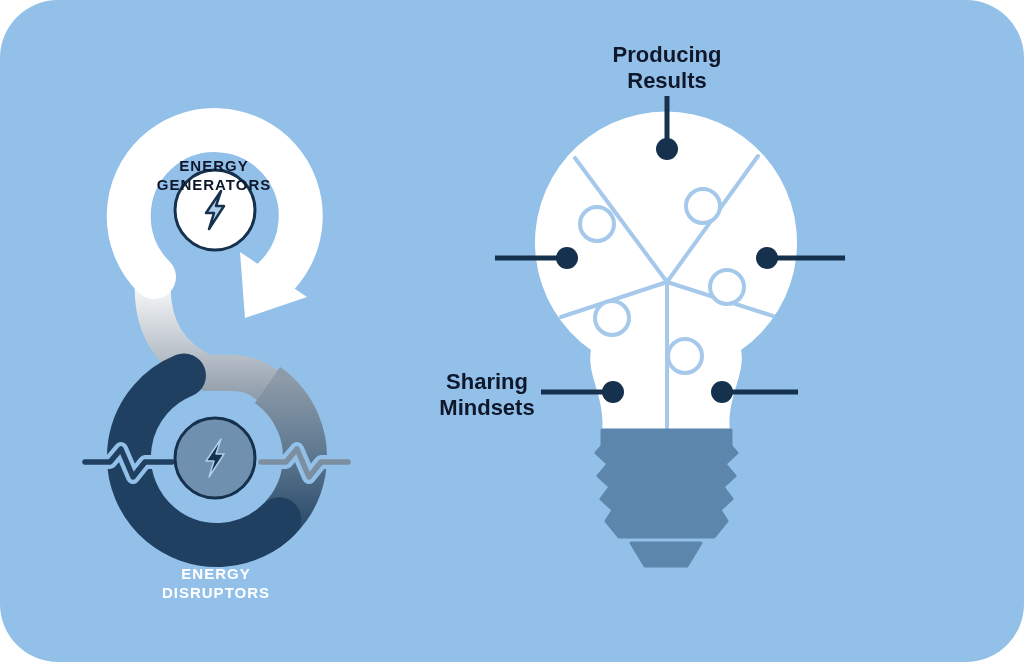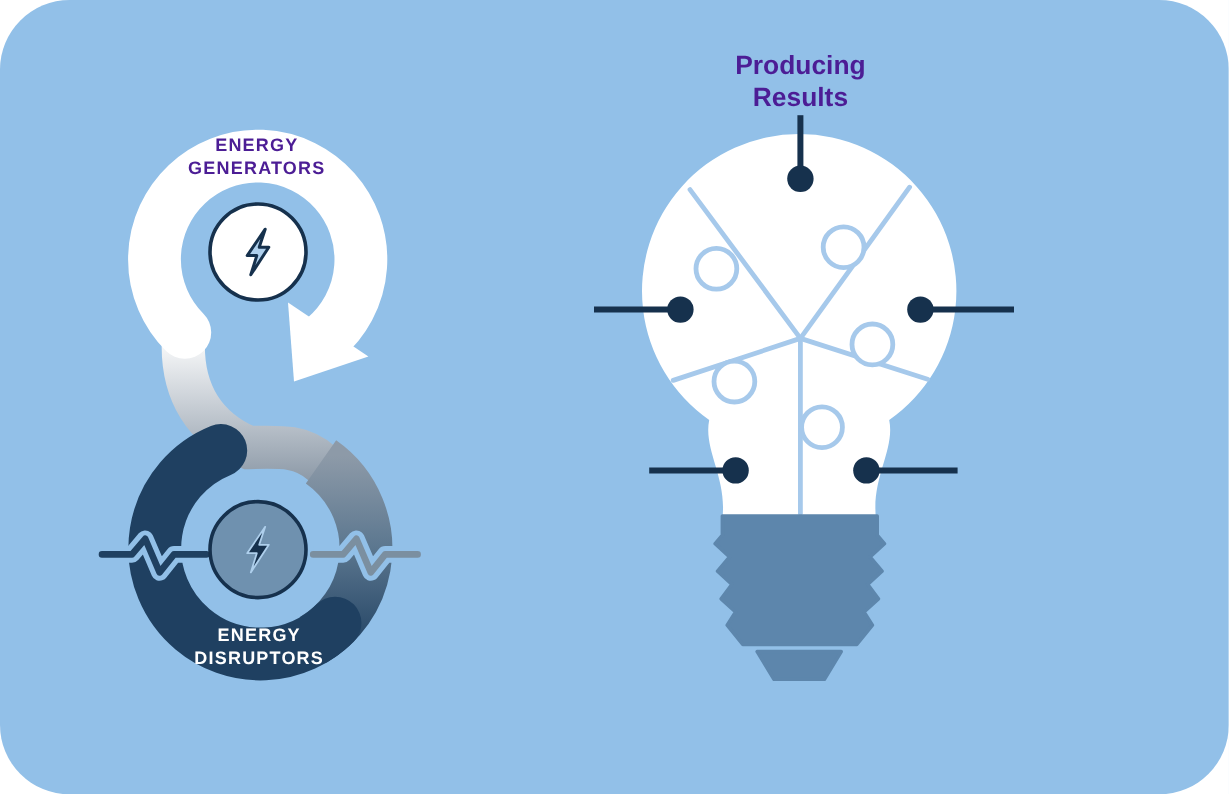--- a/index.html
+++ b/index.html
@@ -10,28 +10,29 @@
     border-radius:58px;
     overflow:hidden;
     font-family:"Liberation Sans", sans-serif;
   }
   .stage svg{position:absolute;left:0;top:0;}
   .label{
     position:absolute;
     font-weight:700;
     font-size:22px;
     line-height:26px;
-    color:#4c1d95;
+    color:#0f172a;
     text-align:center;
     white-space:pre-line;
   }
   .label.small{
     font-size:15px;
     line-height:19px;
     letter-spacing:1px;
+    margin-top:44px;
   }
   .label.light{color:#ffffff;}
 </style>
 </head>
 <body>
 
 <div class="stage">
 
   <svg width="1024" height="662" viewBox="0 0 1024 662">
     <defs>
@@ -112,14 +113,16 @@
 GENERATORS</div>
 
   <div class="label small light" style="left:116px;top:520px;width:200px;">ENERGY
 DISRUPTORS</div>
 
   <div class="label" style="left:567px;top:42px;width:200px;">Producing
 Results</div>
 
 
 
+  <div class="label" style="left:387px;top:369px;width:200px;">Sharing
+Mindsets</div>
 
 </div>
 
 </body></html>

